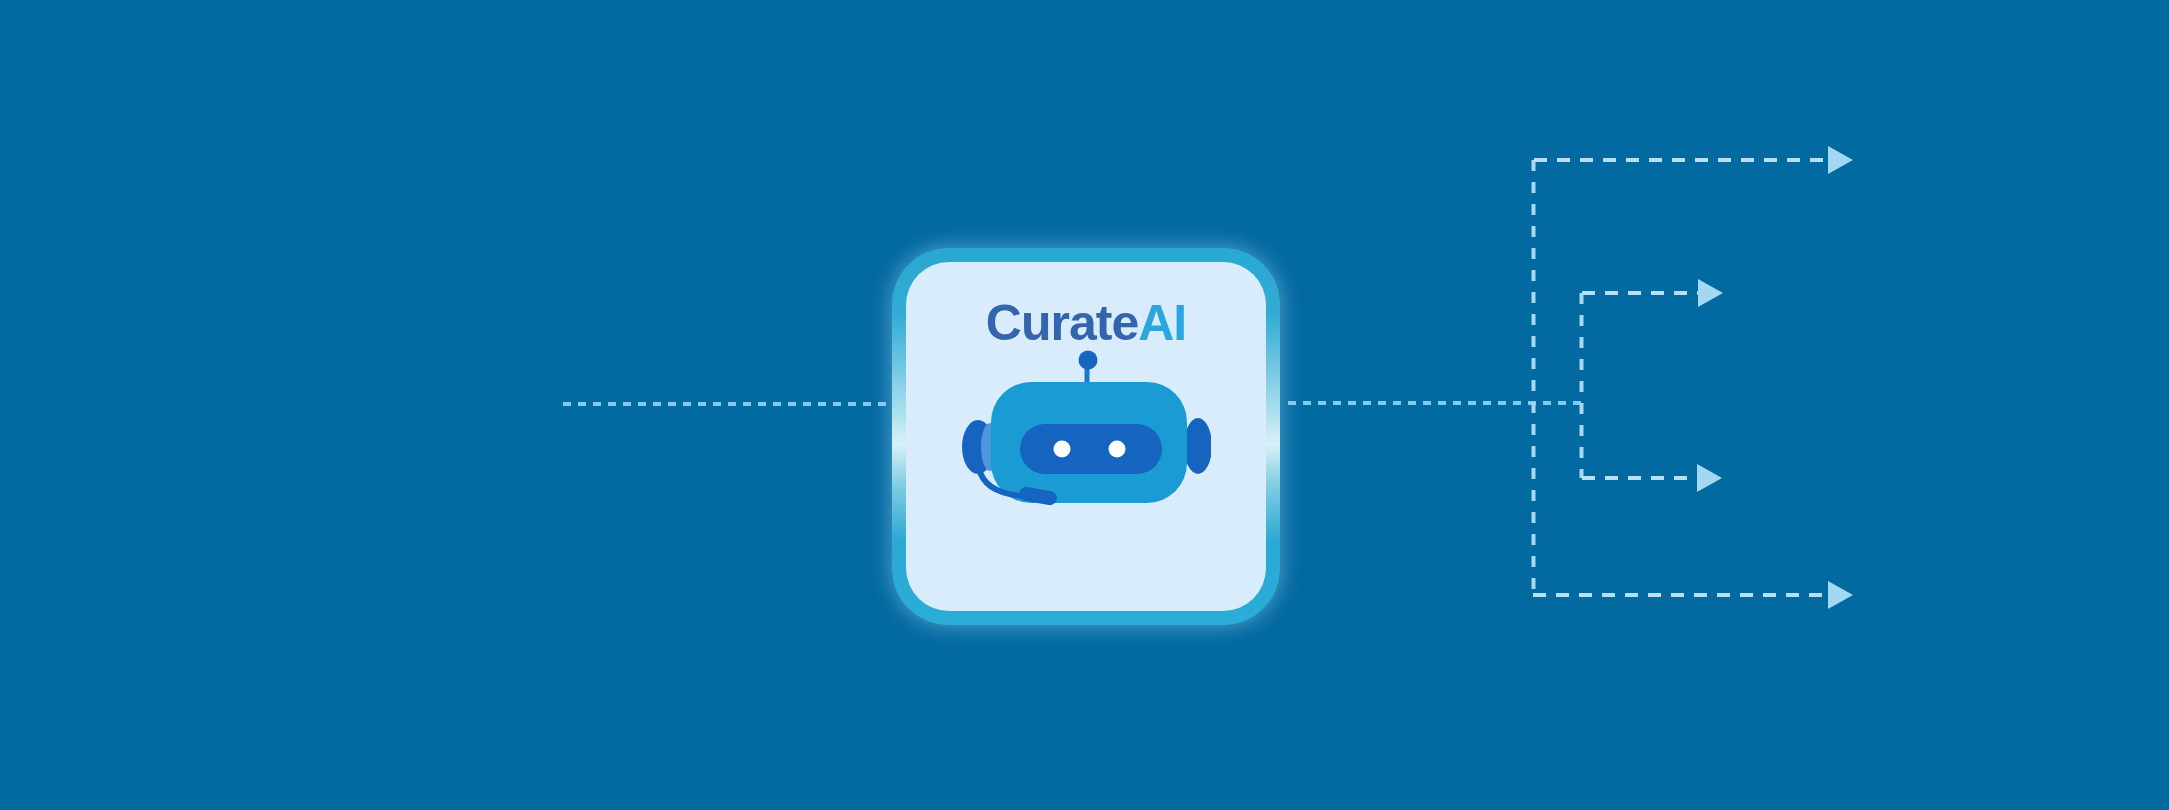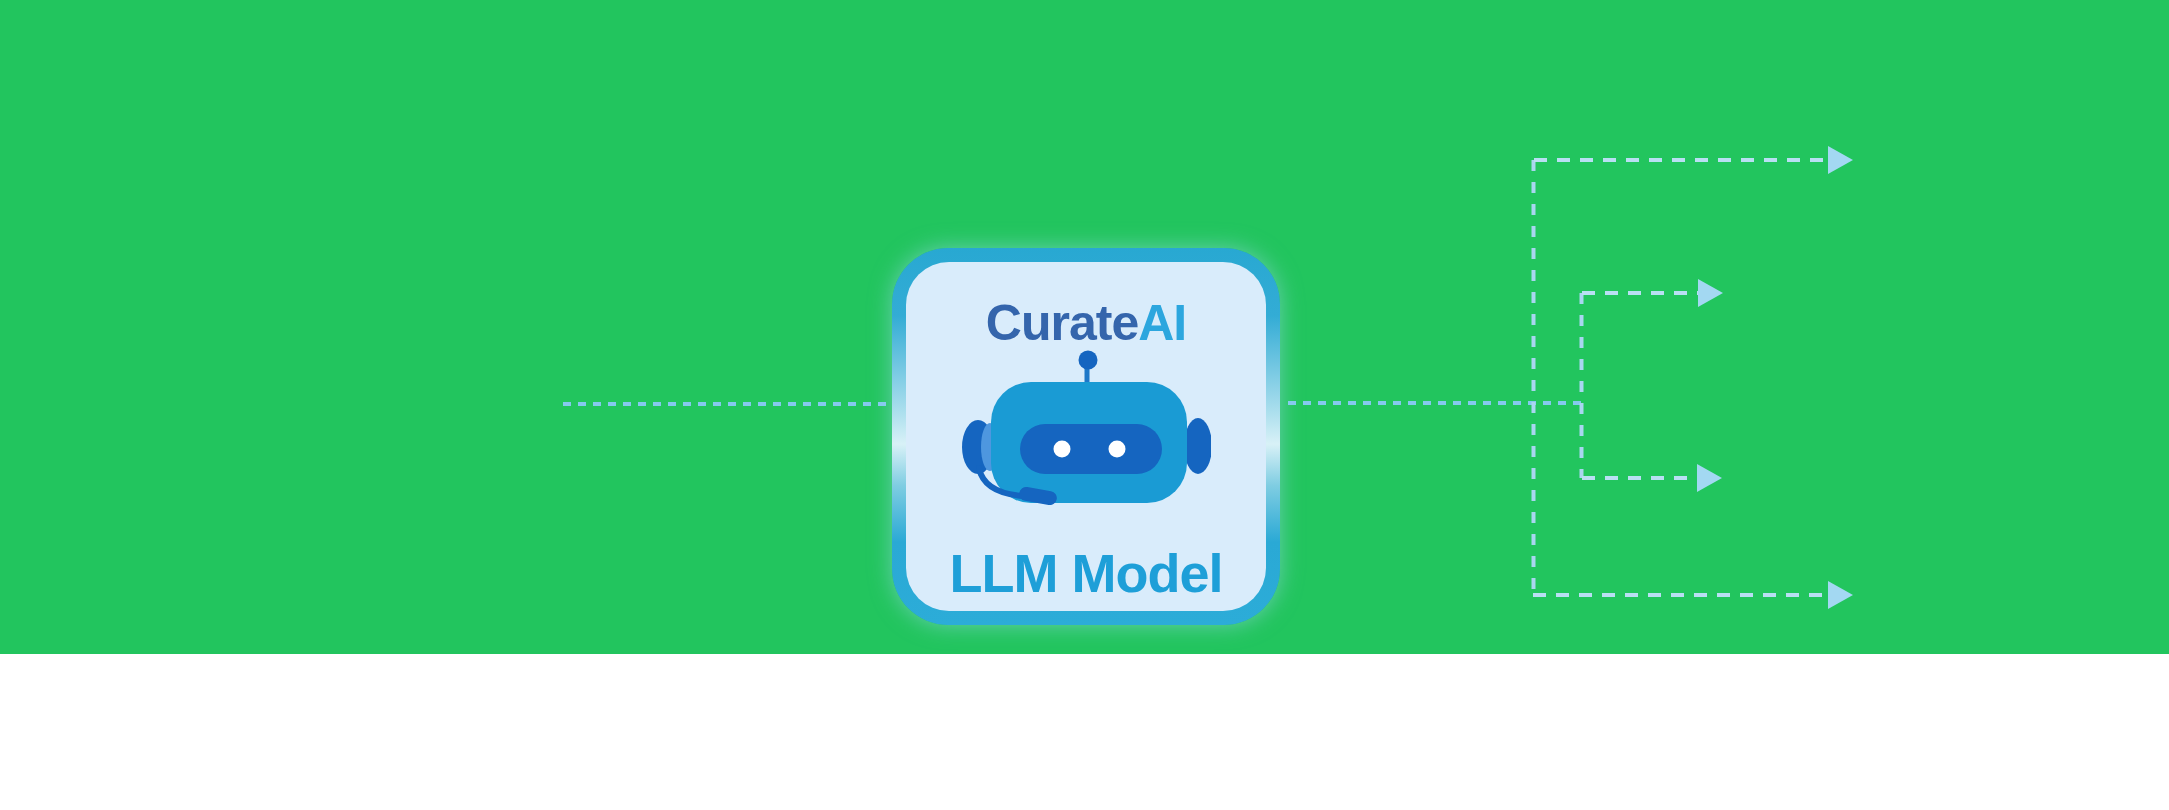--- a/index.html
+++ b/index.html
@@ -4,22 +4,22 @@
 <style>
   html, body {
     margin: 0;
     padding: 0;
     background: #ffffff;
     font-family: "Liberation Sans", sans-serif;
   }
   .stage {
     position: relative;
     width: 2169px;
-    height: 654px;
-    background: #22c55e;
+    height: 810px;
+    background: #0369a1;
     overflow: hidden;
   }
   .connectors {
     position: absolute;
     left: 0;
     top: 0;
     width: 2169px;
     height: 810px;
     display: block;
   }
@@ -154,18 +154,17 @@
         <rect x="30" y="32" width="196" height="121" rx="40" fill="#1A9BD4"></rect>
 
         <path d="M 18 118 Q 23 143 62 146" stroke="#1565C0" stroke-width="6" fill="none" stroke-linecap="round"></path>
         <rect x="58" y="139" width="38" height="14" rx="7" fill="#1565C0" transform="rotate(10 77 146)"></rect>
 
         <rect x="59" y="74" width="142" height="50" rx="25" fill="#1565C0"></rect>
         <circle cx="101" cy="99" r="8.5" fill="#FFFFFF"></circle>
         <circle cx="156" cy="99" r="8.5" fill="#FFFFFF"></circle>
       </svg>
 
-      <div class="node-subtitle">LLM Model</div>
 
     </div>
   </div>
 
 </div>
 
 </body></html>

